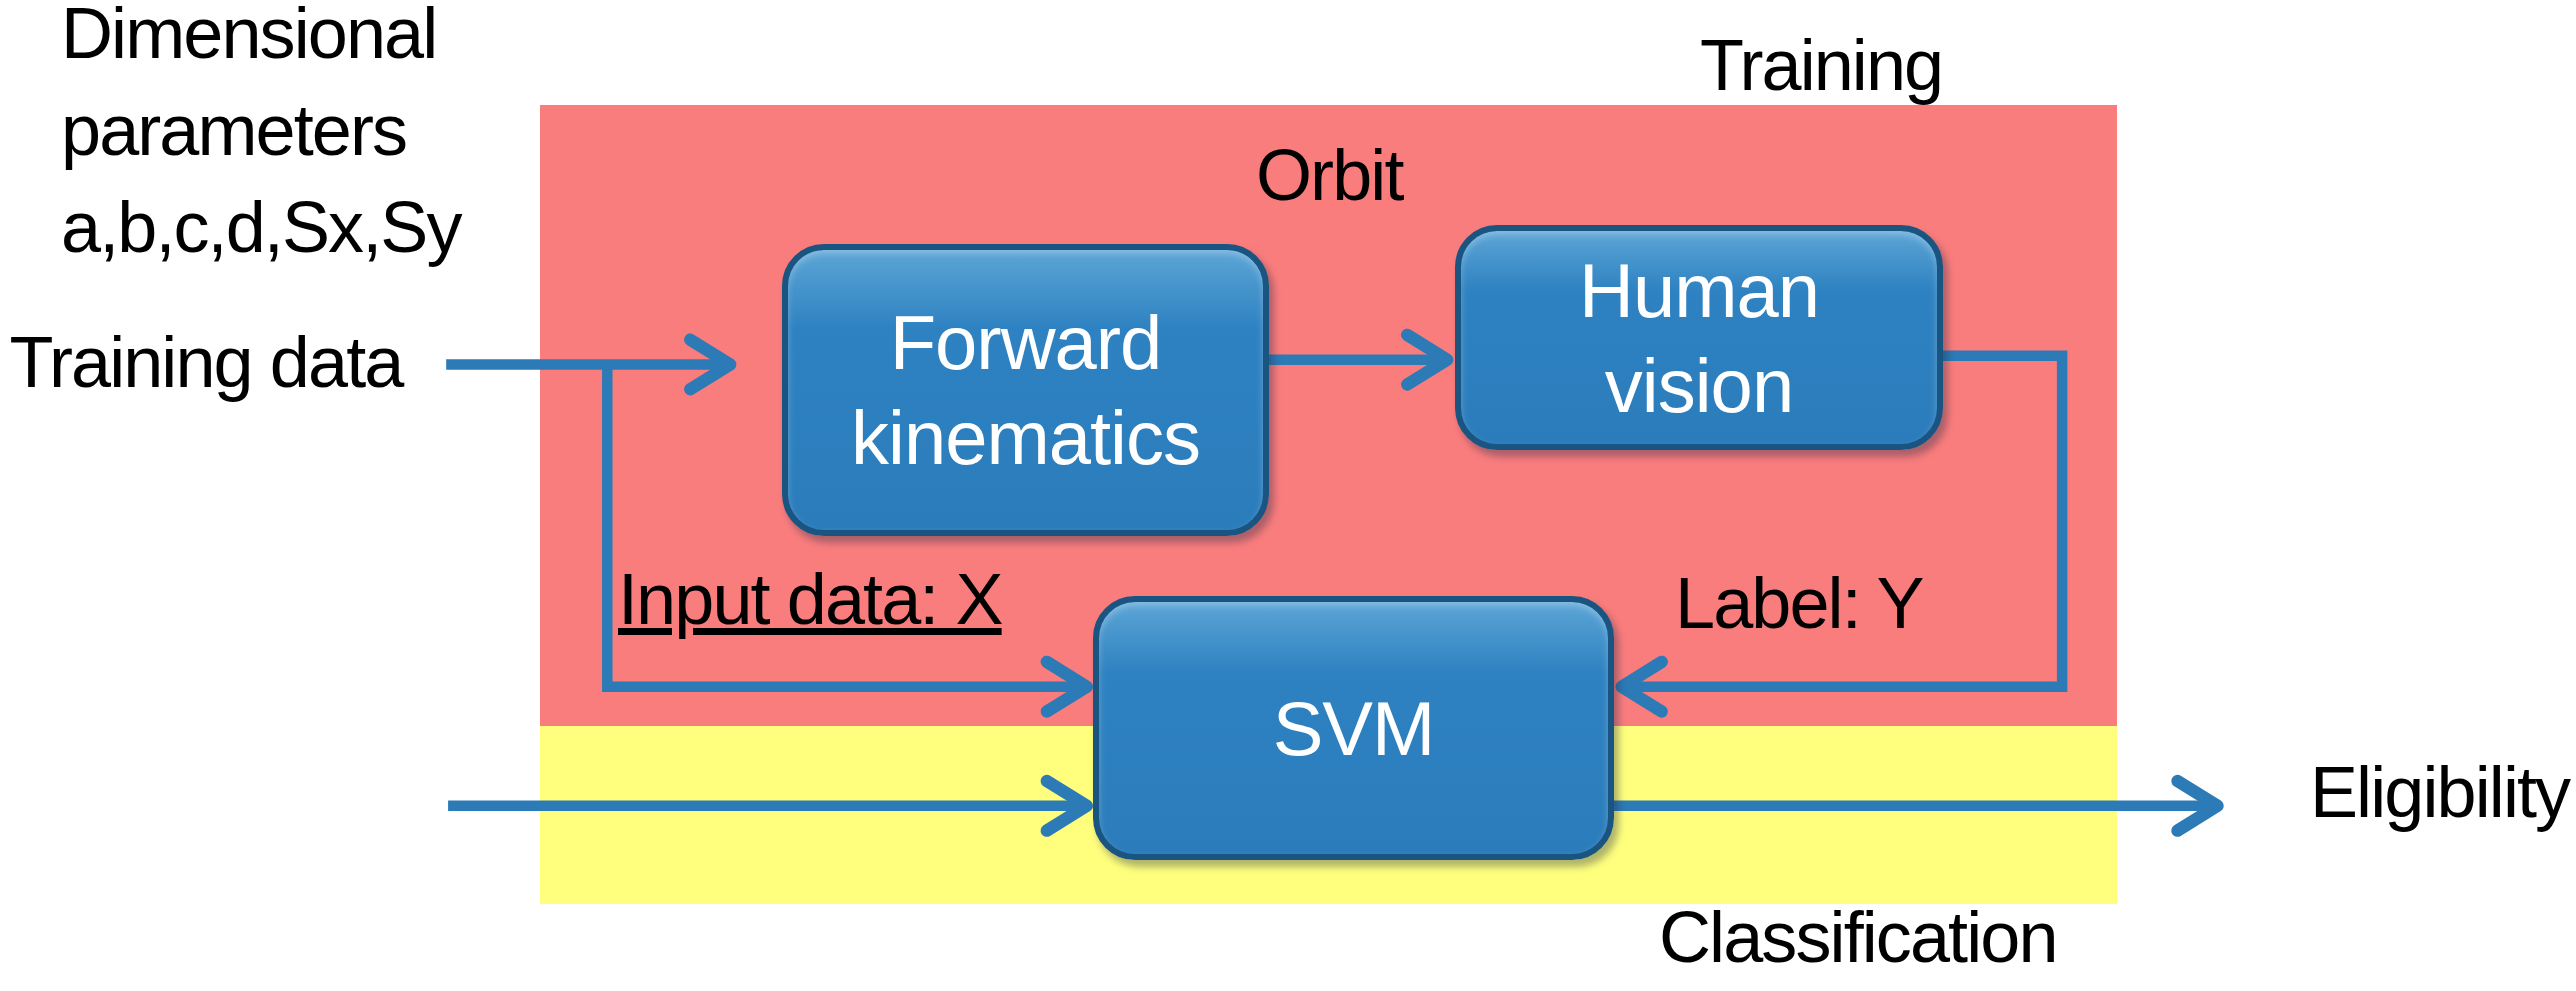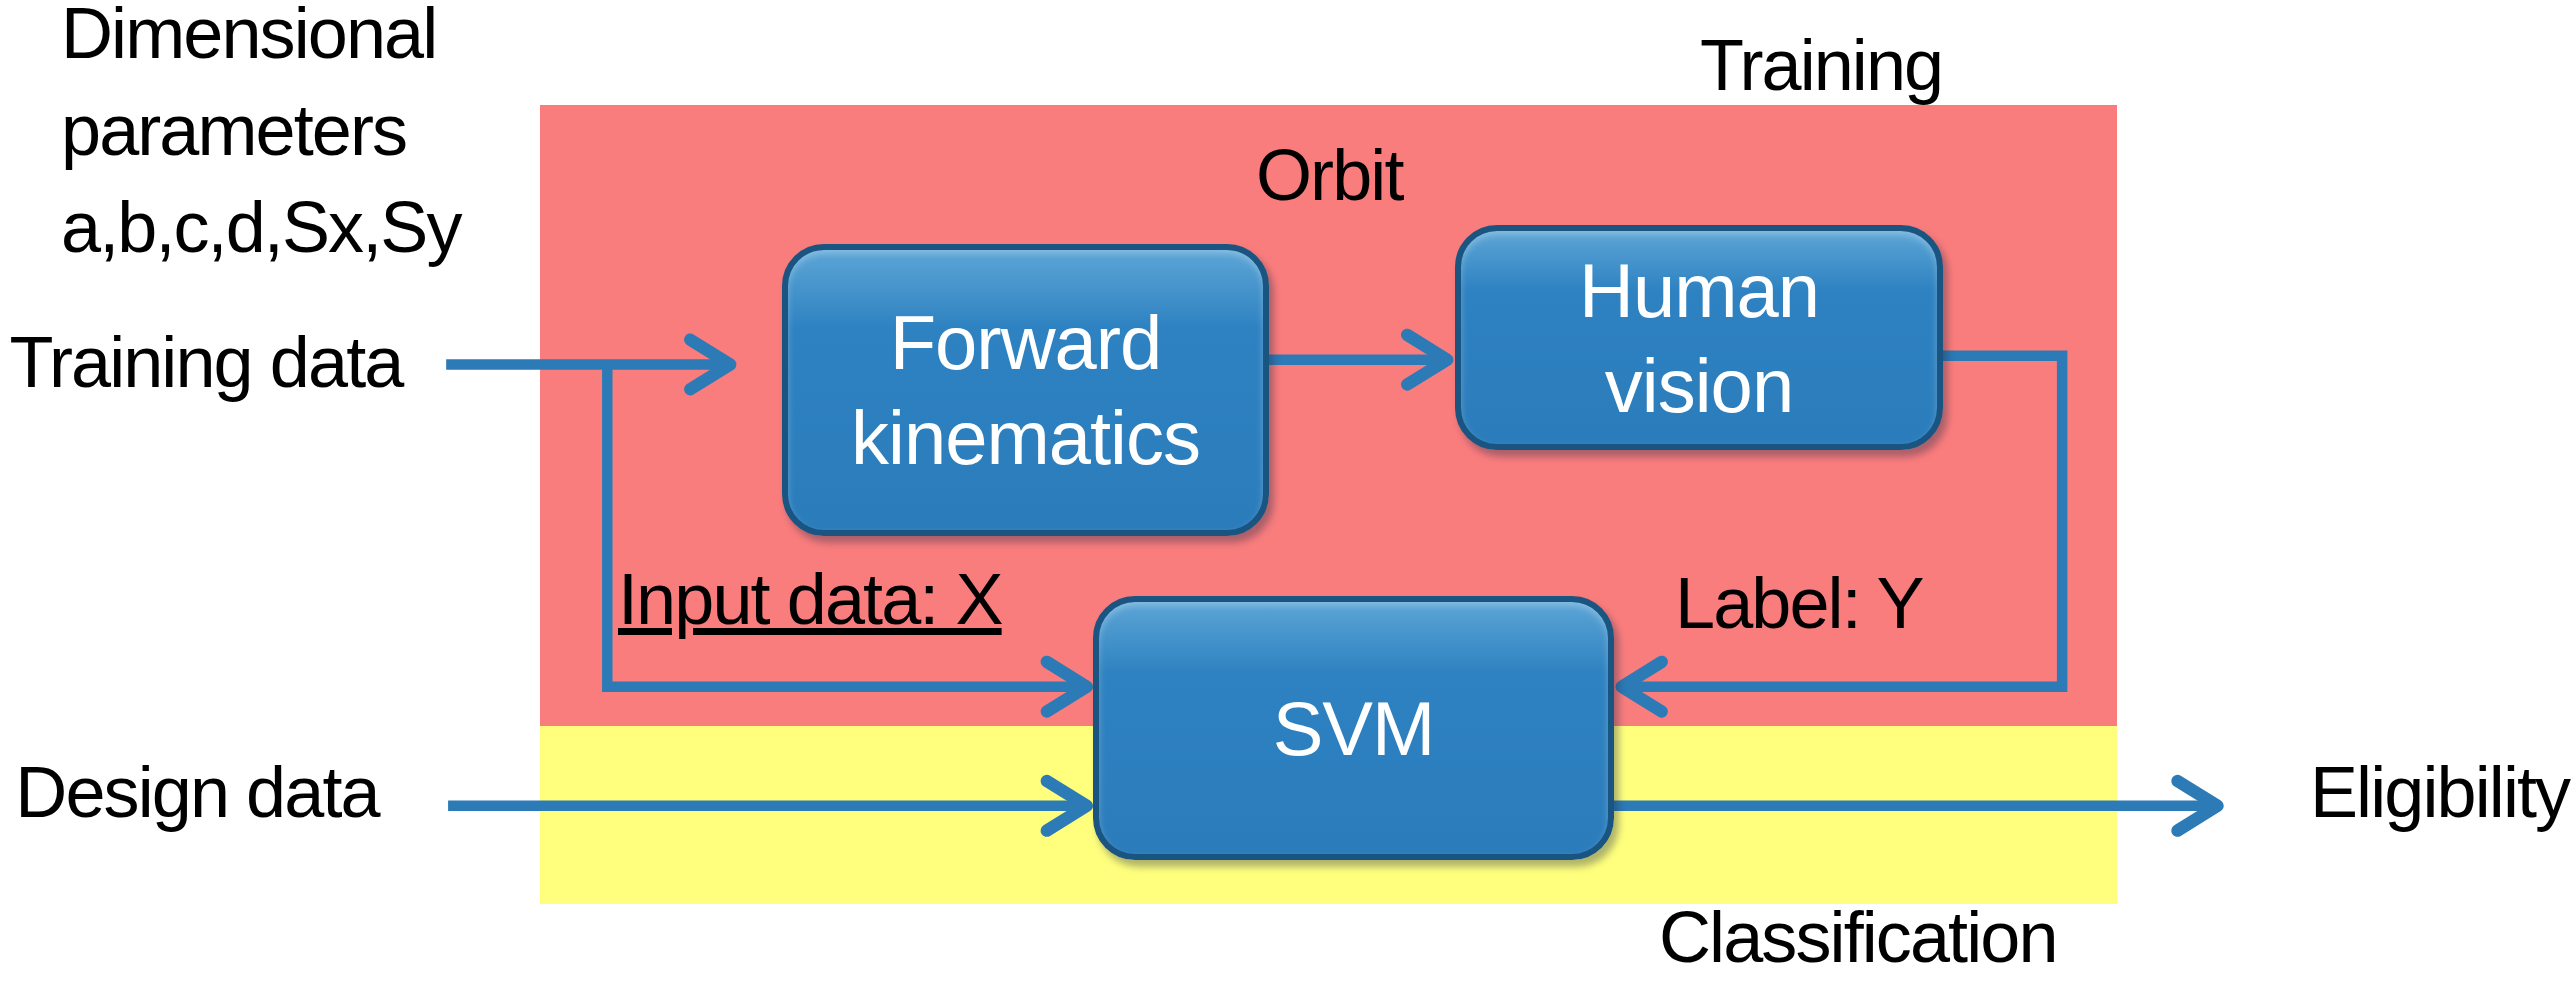--- a/index.html
+++ b/index.html
@@ -145,18 +145,17 @@
     <div>Dimensional</div>
     <div>parameters</div>
     <div>a,b,c,d,Sx,Sy</div>
   </div>
 
   <div class="lbl lbl-training-data">Training data</div>
   <div class="lbl lbl-training">Training</div>
   <div class="lbl lbl-orbit">Orbit</div>
   <div class="lbl lbl-input-data">Input data: X</div>
   <div class="lbl lbl-label-y">Label: Y</div>
-  <div class="lbl lbl-design-data">Design data</div>
   <div class="lbl lbl-eligibility">Eligibility</div>
   <div class="lbl lbl-classification">Classification</div>
 
 </div>
 
 
 </body></html>

